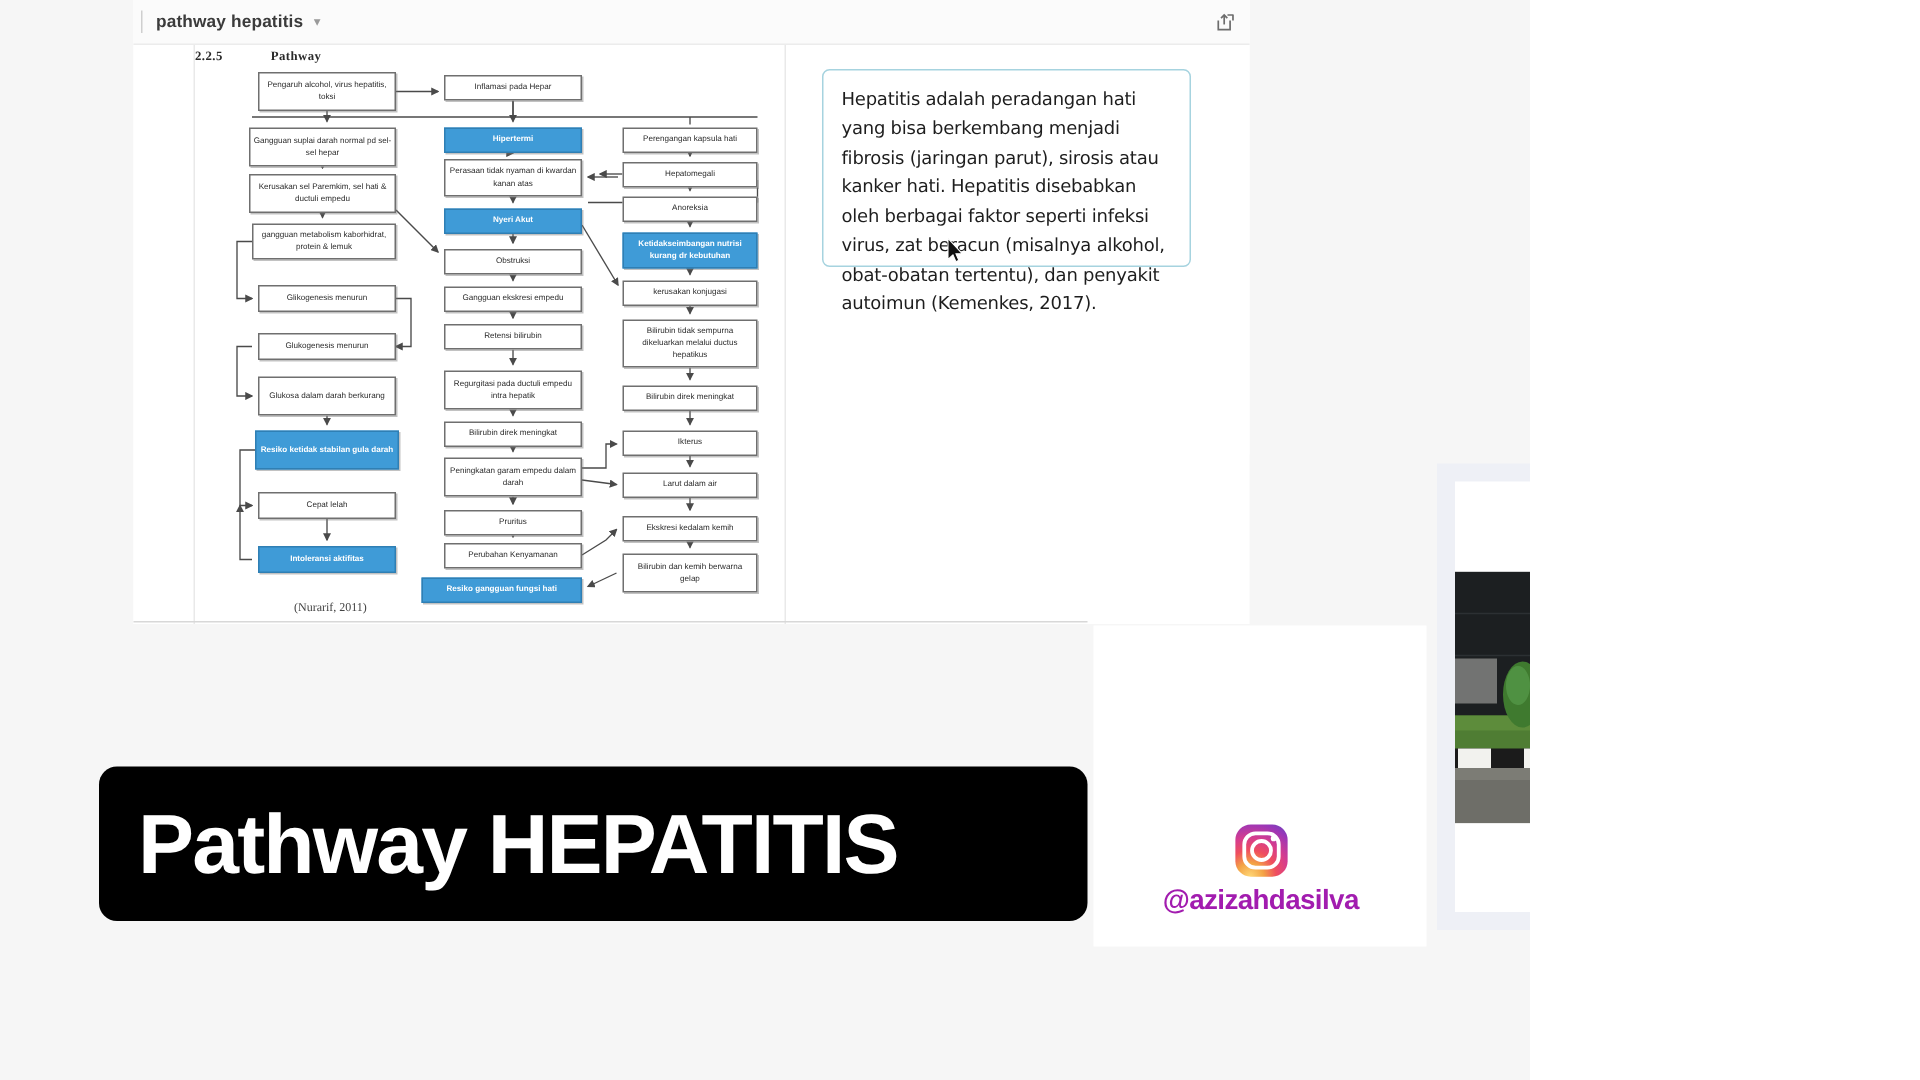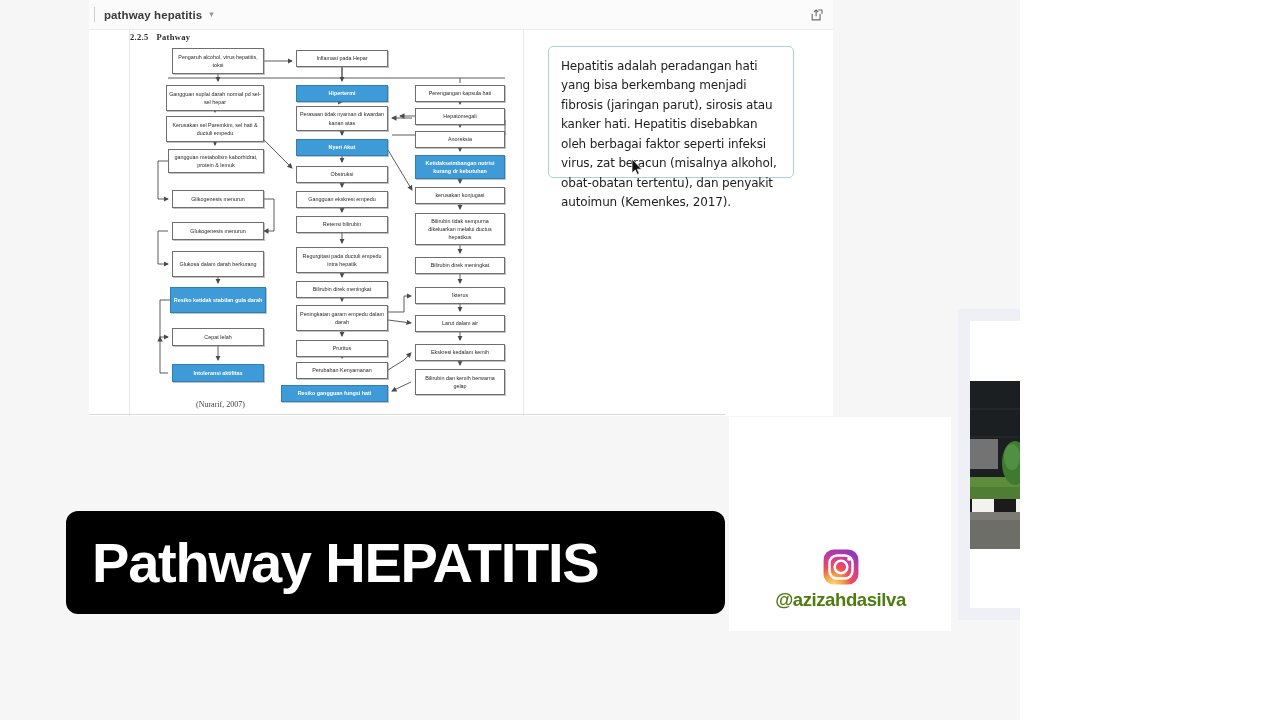--- a/index.html
+++ b/index.html
@@ -70,21 +70,21 @@
     position:absolute; left: 0px; top: 384px; width: 636px; height: 1px; background:#d8d8d8;
   }
 
   #sec-num {
     position: absolute; left: 130px; top: 32px;
     font-family: "Liberation Serif", serif;
     font-size: 8.5px; font-weight: bold; color: #2b2b2b;
     letter-spacing: .3px;
   }
   #sec-num .n { }
-  #sec-num .t { margin-left: 8px; }
+  #sec-num .t { margin-left: 32px; }
 
   #citation {
     position: absolute; left: 196px; top: 400px;
     font-family: "Liberation Serif", serif;
     font-size: 8px; color: #444;
   }
 
   
   #flow { position: absolute; left: 0; top: 0; width: 833px; height: 420px; }
   .node {
@@ -136,21 +136,21 @@
     background: #ffffff;
   }
   #ig-block {
     position: absolute; left: 748px; top: 548px;
     width: 185px;
     display: flex; flex-direction: column; align-items: center;
   }
   #ig-icon { width: 38px; height: 38px; display:block; }
   #ig-handle {
     margin-top: 3px;
-    font-size: 18.5px; font-weight: bold; color: #4d7c0f;
+    font-size: 18.5px; font-weight: bold; color: #a21caf;
     letter-spacing: -.4px;
   }
 
   #title-banner {
     position: absolute;
     left: 66px; top: 511px;
     width: 659px; height: 103px;
     background: #000000;
     border-radius: 12px;
     display: flex; align-items: center;
@@ -416,21 +416,21 @@
         <span>Perubahan Kenyamanan</span>
       </div>
       <div class="node" style="left: 415px; top: 369px; width: 90px; height: 26px;">
         <span>Bilirubin dan kemih berwarna gelap</span>
       </div>
       <div class="node hl" style="left: 281px; top: 385px; width: 107px; height: 17px;">
         <span>Resiko gangguan fungsi hati</span>
       </div>
     </div>
 
-  <div id="citation">(Nurarif, 2007)</div>
+  <div id="citation">(Nurarif, 2011)</div>
 
   <div id="note-box">
     <div id="note-text">Hepatitis adalah peradangan hati yang bisa berkembang menjadi fibrosis (jaringan parut), sirosis atau kanker hati. Hepatitis disebabkan oleh berbagai faktor seperti infeksi virus, zat beracun (misalnya alkohol, obat-obatan tertentu), dan penyakit autoimun (Kemenkes, 2017).</div>
   </div>
 
   <span id="cursor">
     <svg viewBox="0 0 12 16" width="12" height="16">
       <path d="M1,0 L1,14 L4.3,10.9 L6.3,15.4 L8.2,14.5 L6.3,10.2 L10.6,10.2 Z" fill="#111111" stroke="#ffffff" stroke-width="0.7"></path>
     </svg>
   </span>

